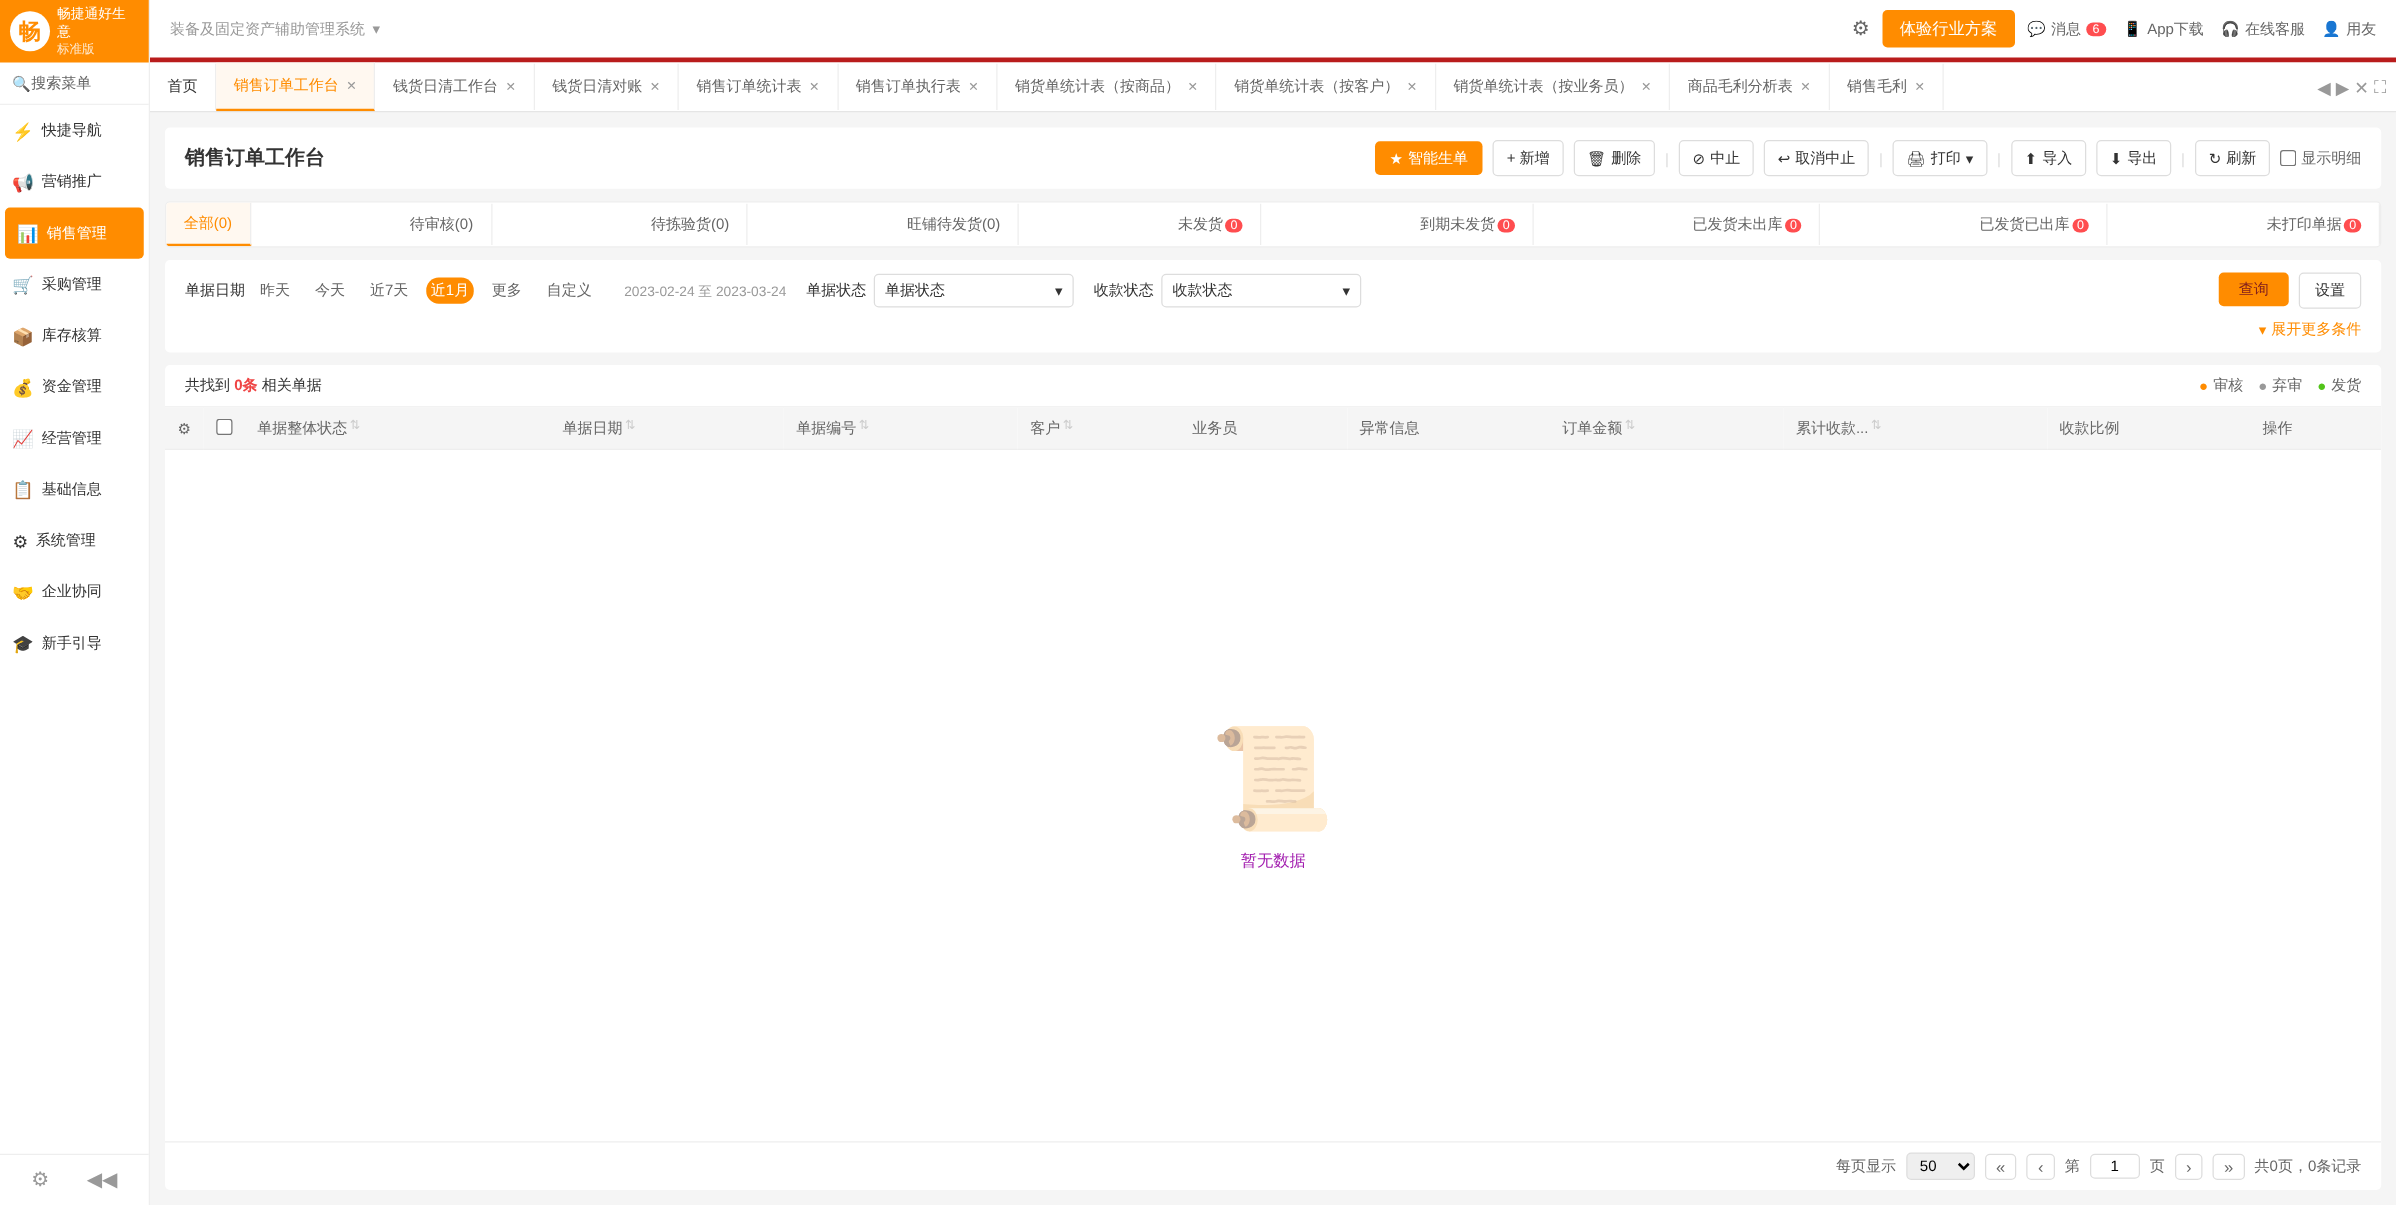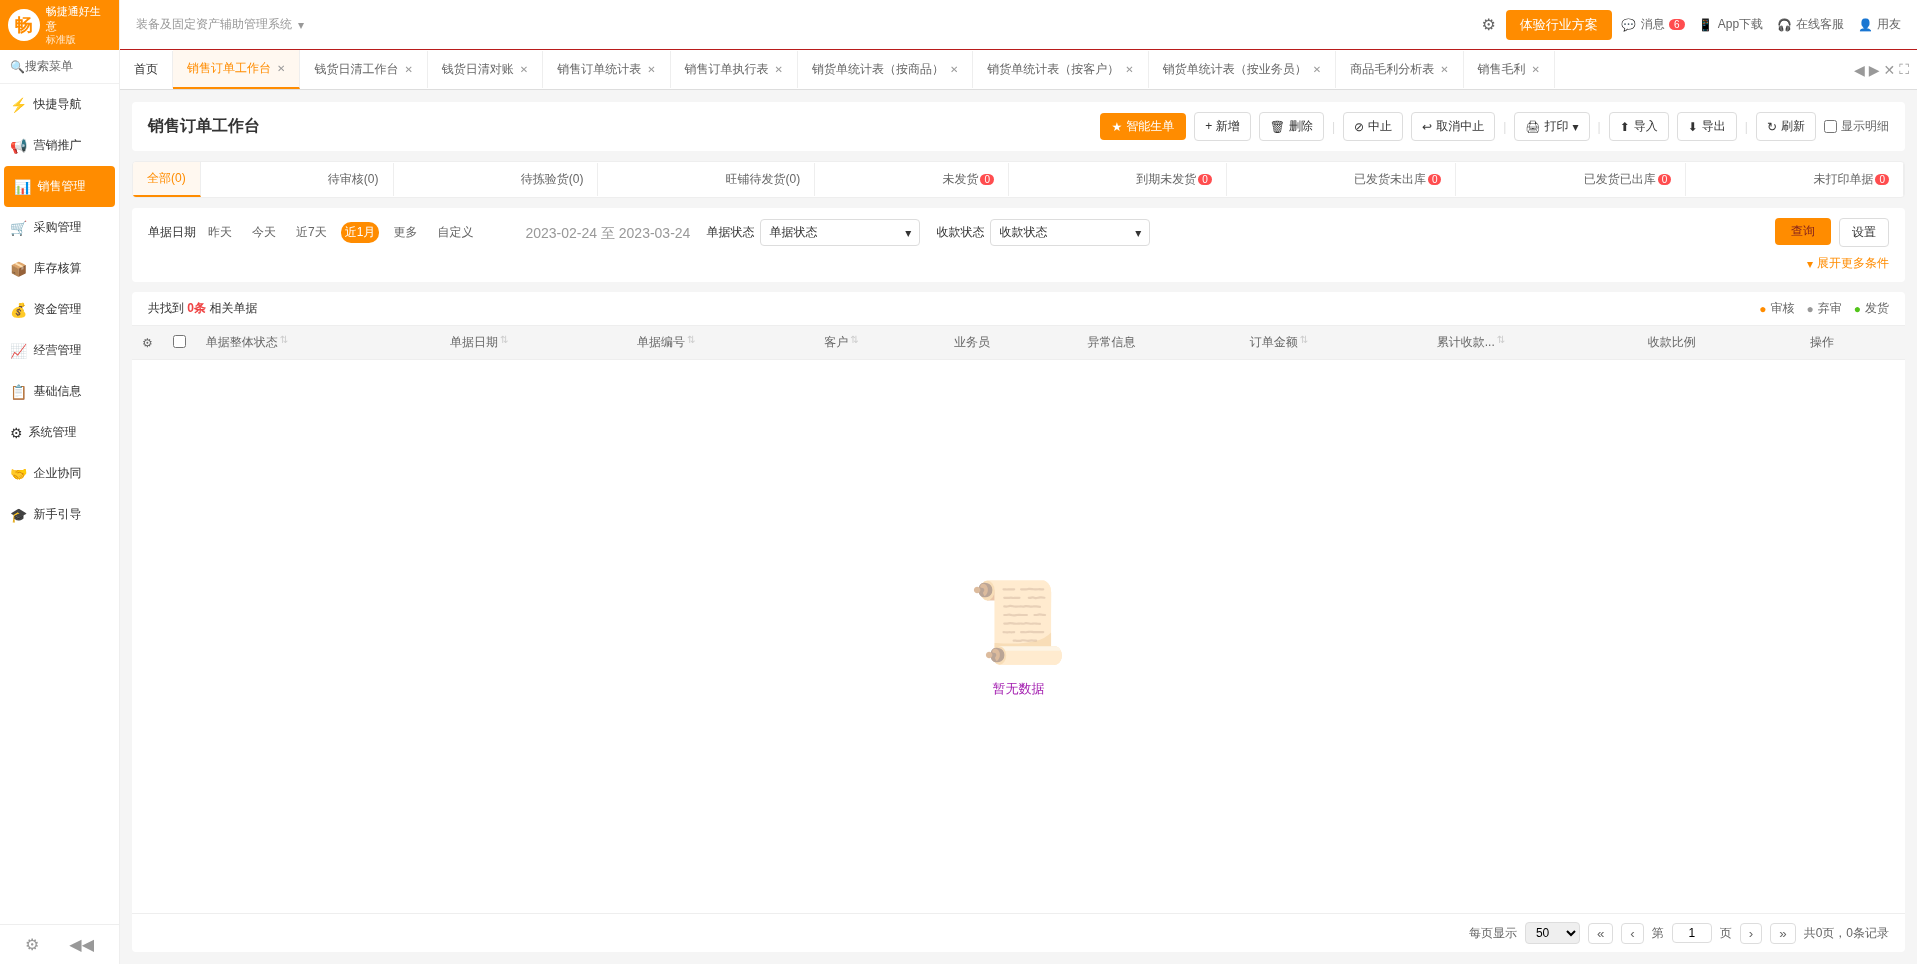--- a/index.html
+++ b/index.html
@@ -13,21 +13,21 @@
     .sidebar-item { display: flex; align-items: center; gap: 6px; padding: 12px 10px; color: #333; cursor: pointer; font-size: 12px; }
     .sidebar-item.active { background: #ff8c00; color: #fff; border-radius: 4px; margin: 0 4px; }
     .sidebar-item .icon { font-size: 14px; }
     .sidebar-bottom { margin-top: auto; display: flex; align-items: center; justify-content: space-around; padding: 10px; border-top: 1px solid #eee; }
     .sidebar-bottom span { font-size: 16px; color: #999; cursor: pointer; }
 
     
     .main { flex: 1; display: flex; flex-direction: column; overflow: hidden; }
 
     
-    .topbar { height: 50px; background: #fff; display: flex; align-items: center; padding: 0 16px; border-bottom: 1px solid #b91c1c; gap: 10px; }
+    .topbar { height: 50px; background: #fff; display: flex; align-items: center; padding: 0 16px; border-bottom: 4px solid #b91c1c; gap: 10px; }
     .topbar-title { flex: 1; font-size: 13px; color: #333; display: flex; align-items: center; gap: 6px; }
     .topbar-title span { color: #999; font-size: 12px; }
     .topbar-btn-trial { background: #ff8c00; color: #fff; border: none; padding: 6px 14px; border-radius: 4px; cursor: pointer; font-size: 13px; }
     .topbar-actions { display: flex; align-items: center; gap: 14px; color: #666; font-size: 12px; }
     .topbar-actions .action-item { display: flex; align-items: center; gap: 4px; cursor: pointer; }
     .badge { background: #ff4d4f; color: #fff; border-radius: 10px; padding: 0 5px; font-size: 10px; min-width: 16px; text-align: center; }
 
     
     .tabbar { background: #fff; border-bottom: 1px solid #ddd; display: flex; align-items: center; overflow: hidden; }
     .tab-item { display: flex; align-items: center; gap: 4px; padding: 10px 14px; font-size: 12px; color: #666; cursor: pointer; border-right: 1px solid #eee; white-space: nowrap; flex-shrink: 0; }
@@ -56,21 +56,21 @@
     .subtab .count-badge { background: #ff4d4f; color: #fff; border-radius: 10px; padding: 0 4px; font-size: 10px; margin-left: 2px; }
 
     
     .filter-area { background: #fff; border-radius: 4px; padding: 10px 16px; margin-bottom: 10px; }
     .filter-row { display: flex; align-items: center; gap: 16px; flex-wrap: wrap; }
     .filter-item { display: flex; align-items: center; gap: 6px; font-size: 12px; color: #666; }
     .filter-label { color: #333; white-space: nowrap; }
     .filter-dates { display: flex; gap: 8px; align-items: center; }
     .date-option { cursor: pointer; color: #666; padding: 2px 6px; border-radius: 3px; }
     .date-option.active { background: #ff8c00; color: #fff; border-radius: 10px; padding: 2px 4px; }
-    .date-range { font-size: 14px; color: #999; margin-top: 2px; margin-left: 26px; }
+    .date-range { font-size: 11px; color: #999; margin-top: 2px; }
     .filter-select { border: 1px solid #ddd; border-radius: 4px; padding: 4px 8px; font-size: 12px; color: #333; min-width: 160px; background: #fff; cursor: pointer; display: flex; align-items: center; justify-content: space-between; }
     .expand-btn { color: #ff8c00; cursor: pointer; font-size: 12px; display: flex; align-items: center; gap: 4px; margin-left: auto; }
 
     
     .table-wrapper { background: #fff; border-radius: 4px; flex: 1; display: flex; flex-direction: column; overflow: hidden; }
     .table-toolbar { display: flex; align-items: center; justify-content: space-between; padding: 8px 16px; border-bottom: 1px solid #eee; }
     .table-count { font-size: 12px; color: #333; }
     .table-right-actions { display: flex; gap: 12px; }
     .tbl-action { color: #666; cursor: pointer; font-size: 12px; display: flex; align-items: center; gap: 4px; }
     table { width: 100%; border-collapse: collapse; font-size: 12px; }

